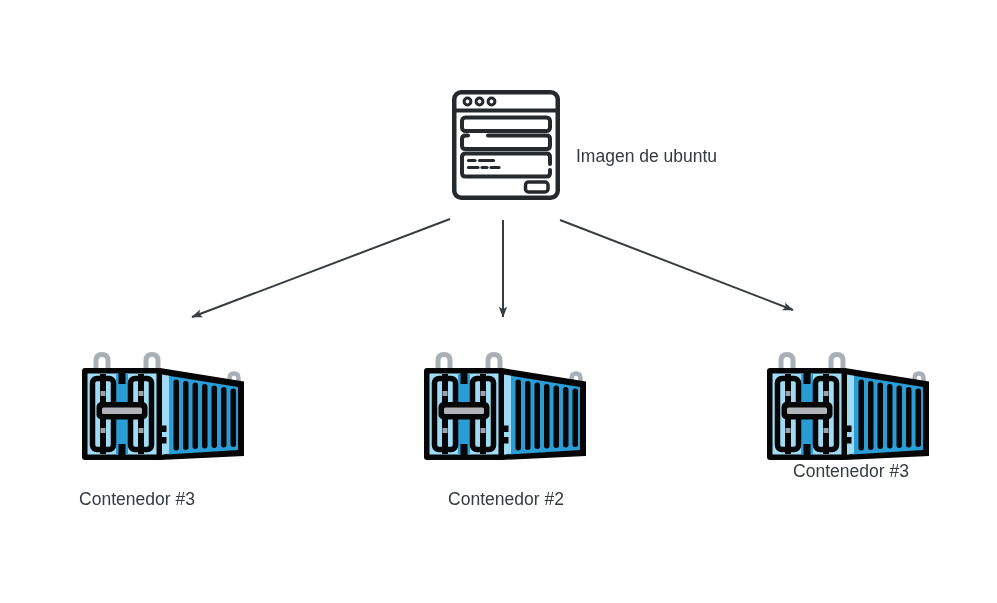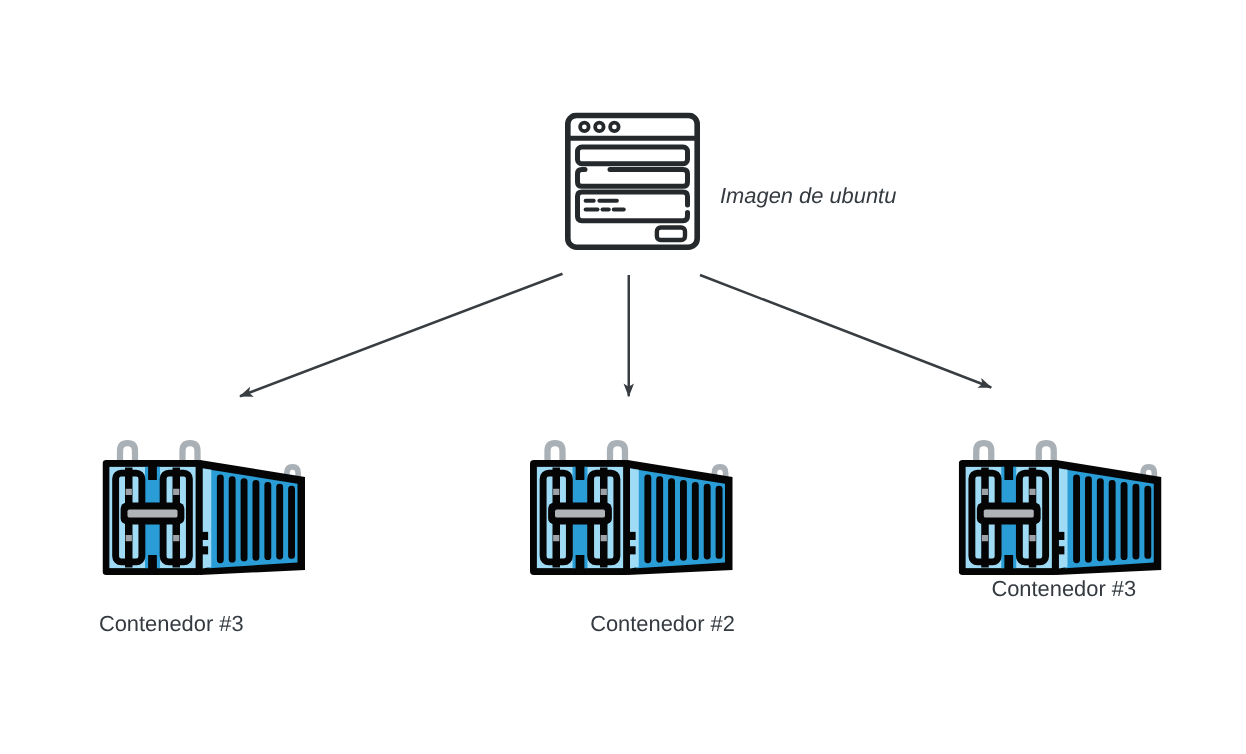--- a/index.html
+++ b/index.html
@@ -5,21 +5,21 @@
   html,body{margin:0;padding:0;background:#ffffff;}
   .stage{
     position:relative;width:997px;height:603px;background:var(--background,#fff);
     overflow:hidden;font-family:"Liberation Sans",sans-serif;
   }
   .abs{position:absolute;}
   .label{
     color:var(--text,#343a40);
     font-size:17.5px;line-height:22px;white-space:nowrap;
   }
-  .node-label{color:var(--text,#343a40);font-style:italic;}
+  .node-label{color:var(--text,#343a40);}
   .container-label{transform:translateX(-50%);}
   .arrow-line{stroke:var(--arrow,#383d42);stroke-width:2;fill:none;}
   .arrow-head{fill:var(--arrow,#383d42);}
   .browser-stroke{stroke:var(--icon-stroke,#26292c);fill:none;}
   svg{display:block;}
 </style>
 </head>
 <body>
 
 <div class="stage">
@@ -103,16 +103,16 @@
       <use href="#container-icon"></use>
     </svg>
   <svg class="abs" style="left:424px;top:352px;" width="164" height="112">
       <use href="#container-icon"></use>
     </svg>
   <svg class="abs" style="left:767px;top:352px;" width="164" height="112">
       <use href="#container-icon"></use>
     </svg>
 
   <div class="abs label container-label" style="left:137px;top:488px;">Contenedor #3</div>
-  <div class="abs label container-label" style="left:506px;top:488px;margin-left:24px;">Contenedor #2</div>
+  <div class="abs label container-label" style="left:506px;top:488px;">Contenedor #2</div>
   <div class="abs label container-label" style="left:851px;top:460px;">Contenedor #3</div>
 
 </div>
 
 </body></html>

